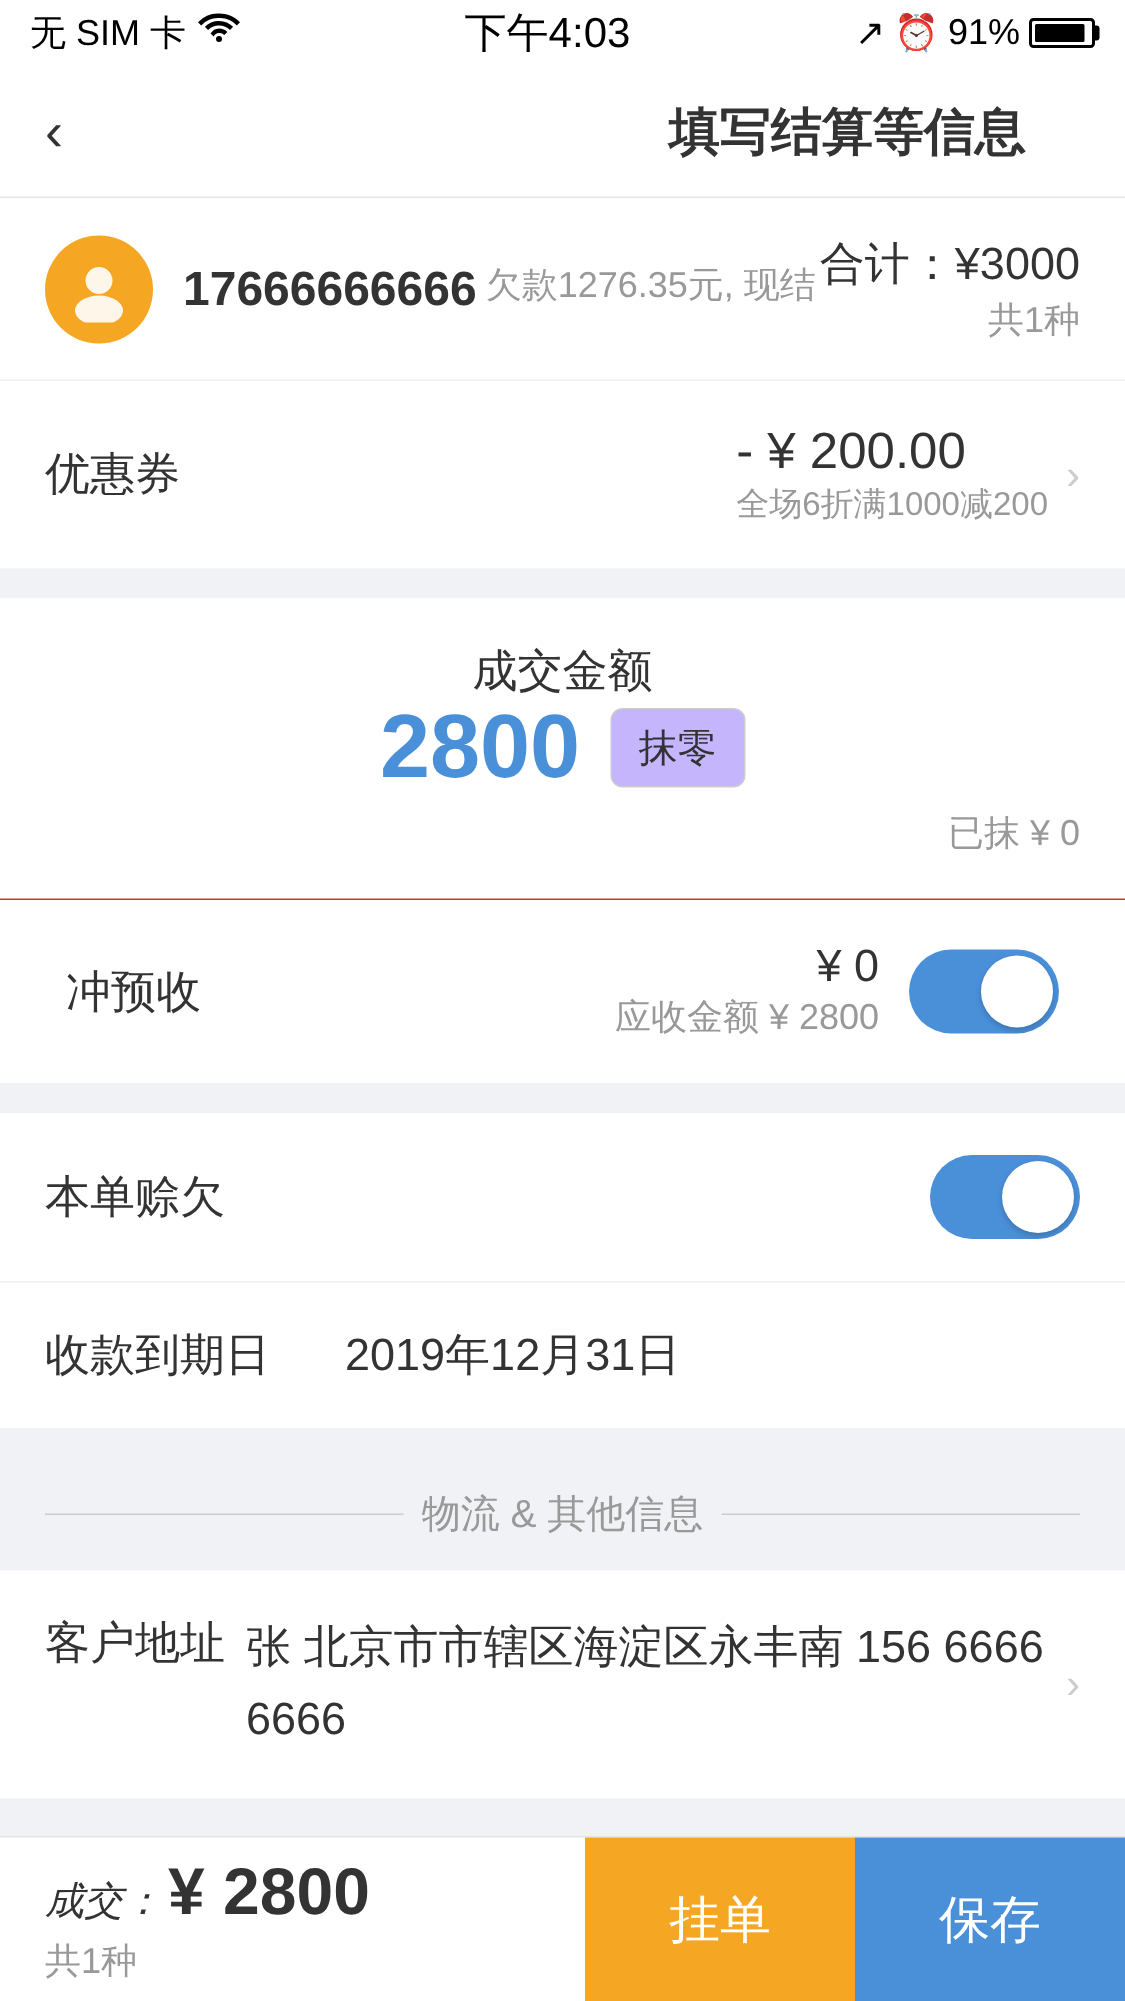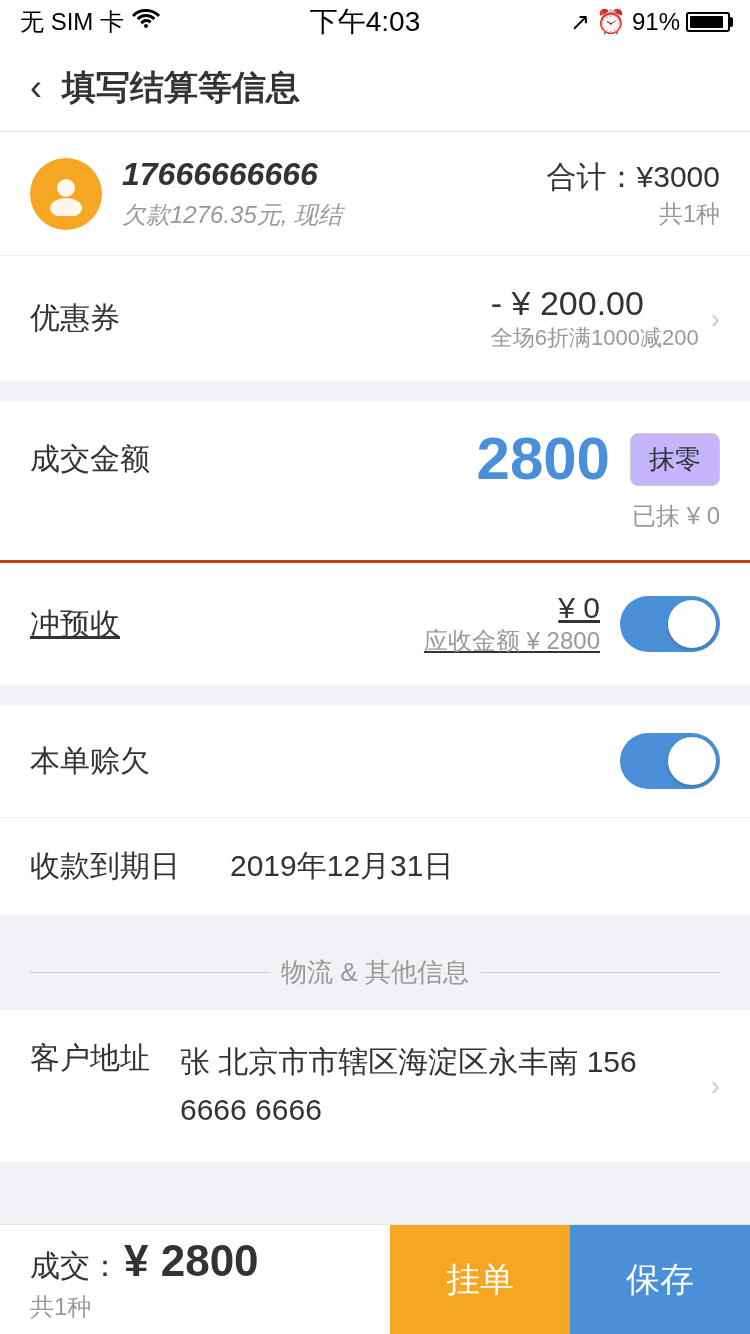--- a/index.html
+++ b/index.html
@@ -33,41 +33,41 @@
 
     .nav-bar {
       height: 88px;
       background: #fff;
       display: flex;
       align-items: center;
       padding: 0 30px;
       border-bottom: 1px solid #e5e5e5;
     }
     .nav-back { font-size: 36px; color: #333; cursor: pointer; margin-right: 20px; }
-    .nav-title { flex: 1; text-align: left; font-size: 34px; font-weight: 600; color: #333; margin-right: 36px; }
+    .nav-title { flex: 1; text-align: right; font-size: 34px; font-weight: 600; color: #333; margin-right: 36px; }
 
     .section-white {
       background: #fff;
       margin-bottom: 0;
     }
     .section-gap { height: 20px; background: #f0f2f5; }
 
     .user-row {
       background: #fff;
       padding: 24px 30px;
       display: flex;
       align-items: center;
       justify-content: space-between;
     }
     .user-left { display: flex; align-items: center; gap: 20px; }
     .avatar {
       width: 72px; height: 72px; border-radius: 50%; background: #f5a623; display: flex; align-items: center; justify-content: center;
     }
     .avatar svg { width: 44px; height: 44px; }
-    .user-info { display: flex; flex-direction: column; gap: 6px; font-style: italic; }
+    .user-info { display: flex; flex-direction: row; gap: 6px; }
     .user-phone { font-size: 32px; font-weight: 600; color: #333; }
     .user-sub { font-size: 24px; color: #999; }
     .user-right { text-align: right; }
     .user-total { font-size: 30px; color: #333; font-weight: 500; }
     .user-count { font-size: 24px; color: #999; }
 
     .coupon-row {
       background: #fff;
       padding: 28px 30px;
       display: flex;
@@ -83,38 +83,38 @@
 
     .amount-section {
       background: #fff;
       padding: 28px 30px;
     }
     .amount-row {
       display: flex;
       align-items: center;
       justify-content: space-between;
       margin-bottom: 10px;
+      flex-direction: column;
     }
     .amount-label { font-size: 30px; color: #333; }
     .amount-value-group { display: flex; align-items: center; gap: 20px; }
     .amount-number { font-size: 60px; font-weight: 600; color: #4a90d9; line-height: 1; }
     .round-btn {
       border: 1px solid #ccc; border-radius: 8px; padding: 8px 18px;
       font-size: 26px; color: #333; background: #c4b5fd; cursor: pointer;
     }
     .amount-sub { font-size: 24px; color: #999; }
 
     .prepay-row {
       background: #fff;
-      padding: 28px 30px;
-      display: flex;
-      align-items: center;
-      justify-content: space-between;
-      border-top: 3px solid #c2410c;
-      text-decoration: underline;
+      padding: 28px 44px;
+      display: flex;
+      align-items: center;
+      justify-content: space-between;
+      border-top: 1px solid #c2410c;
     }
     .prepay-label { font-size: 30px; color: #333; }
     .prepay-right { display: flex; align-items: center; gap: 20px; }
     .prepay-value-group { text-align: right; }
     .prepay-amount { font-size: 30px; color: #333; font-weight: 500; }
     .prepay-sub { font-size: 24px; color: #999; }
 
     
     .toggle {
       width: 100px; height: 56px; border-radius: 28px; background: #4a90d9;
@@ -156,21 +156,21 @@
     .section-header-line { flex: 1; height: 1px; background: #ccc; }
     .section-header-text { font-size: 26px; color: #999; }
 
     .address-row {
       background: #fff;
       padding: 28px 30px;
       display: flex;
       align-items: flex-start;
       justify-content: space-between;
     }
-    .address-label { font-size: 30px; color: #333; flex-shrink: 0; margin-right: 30px; }
+    .address-label { font-size: 30px; color: #333; flex-shrink: 0; margin-right: 14px; }
     .address-value { font-size: 30px; color: #333; line-height: 1.6; flex: 1; }
     .address-chevron { font-size: 28px; color: #ccc; align-self: center; }
 
     .bottom-area { height: 200px; background: #f0f2f5; }
 
     .footer-bar {
       position: fixed;
       bottom: 0;
       width: 750px;
       height: 110px;
@@ -179,21 +179,21 @@
       align-items: center;
       border-top: 1px solid #e5e5e5;
     }
     .footer-left {
       flex: 1;
       padding: 0 30px;
       display: flex;
       flex-direction: column;
       gap: 4px;
     }
-    .footer-total-label { font-size: 30px; color: #333; }
+    .footer-total-label { font-size: 26px; color: #333; font-style: italic; }
     .footer-total-amount { font-size: 44px; font-weight: 700; color: #333; }
     .footer-count { font-size: 24px; color: #999; }
     .footer-btn-hang {
       width: 180px; height: 110px; background: #f5a623;
       display: flex; align-items: center; justify-content: center;
       font-size: 34px; color: #fff; font-weight: 500; cursor: pointer;
     }
     .footer-btn-save {
       width: 180px; height: 110px; background: #4a90d9;
       display: flex; align-items: center; justify-content: center;

